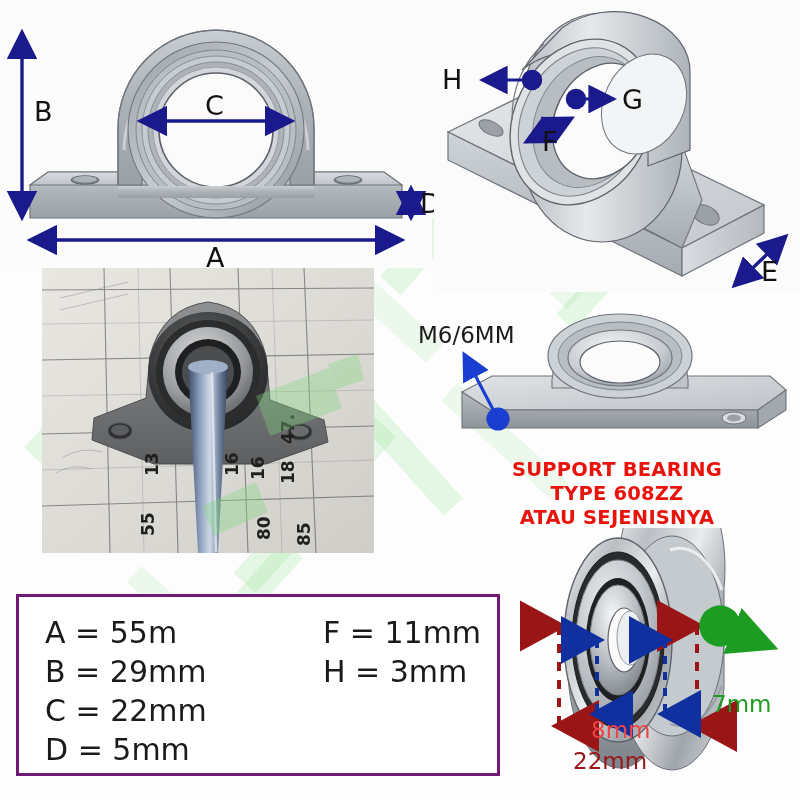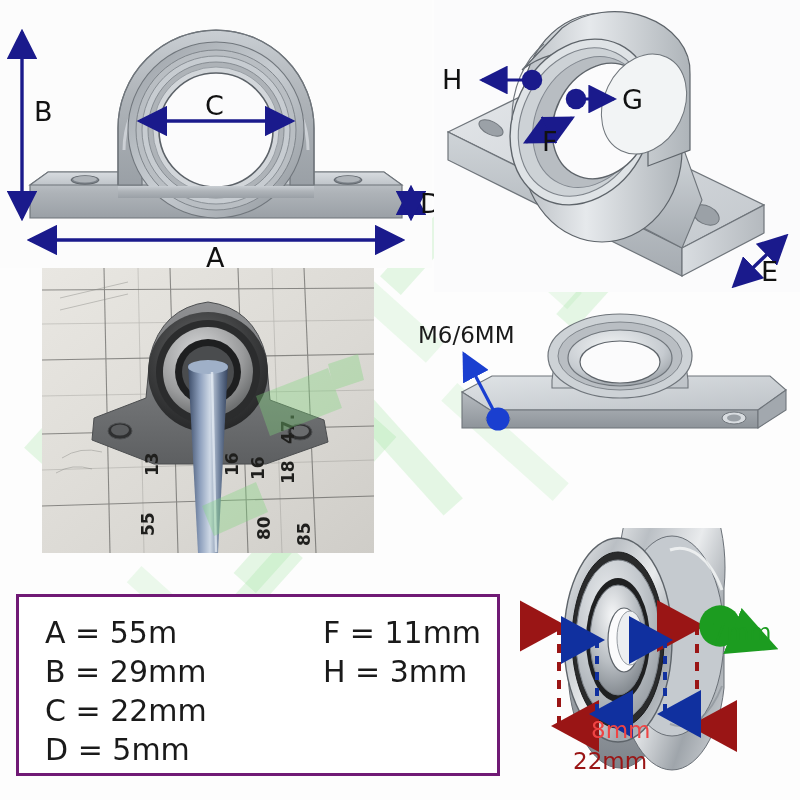--- a/index.html
+++ b/index.html
@@ -63,21 +63,21 @@
   #dim-table .col.right{width:auto;}
   .dimrow{
     font-size:30px;line-height:1.30;color:#1a1a1a;
     white-space:nowrap;font-family:"DejaVu Sans", sans-serif;
   }
   
   #bearing-block{position:absolute;left:520px;top:528px;width:280px;height:272px;}
   .brg-label{position:absolute;font-size:23px;white-space:nowrap;font-family:"DejaVu Sans", sans-serif;}
   #brg-8mm{left:591px;top:717px;color:#ef4444;}
   #brg-22mm{left:573px;top:748px;color:#9a1515;}
-  #brg-7mm{left:712px;top:619px;color:#1c9c20;}
+  #brg-7mm{left:712px;top:691px;color:#1c9c20;}
 </style>
 </head>
 <body>
 
 <div id="sheet">
 
   <div class="wm" style="left:0;top:0;width:800px;height:800px;">
     <div class="wm-bar" style="left:100px;top:250px;width:34px;height:240px;transform:rotate(42deg);"></div>
     <div class="wm-bar" style="left:150px;top:230px;width:26px;height:200px;transform:rotate(42deg);"></div>
     <div class="wm-bar2" style="left:330px;top:300px;width:120px;height:26px;transform:rotate(42deg);"></div>
@@ -362,20 +362,25 @@
       <ellipse cx="64" cy="127" rx="7" ry="3.4" fill="#9aa0a6"></ellipse>
       <ellipse cx="300" cy="126" rx="12" ry="6" fill="#d8dce0" stroke="#6f757b" stroke-width="1"></ellipse>
       <ellipse cx="300" cy="126" rx="7" ry="3.4" fill="#9aa0a6"></ellipse>
 
       <line x1="64" y1="127" x2="30" y2="62" stroke="#1a3fd0" stroke-width="3.2" marker-start="url(#dotB)" marker-end="url(#arrHeadB)"></line>
     </svg>
   </div>
 
   <div id="m6-label">M6/6MM</div>
 
+  <div id="product-text">
+    <div>SUPPORT BEARING</div>
+    <div>TYPE 608ZZ</div>
+    <div>ATAU SEJENISNYA</div>
+  </div>
 
   <div id="bearing-block">
     <svg class="svgwrap" width="280" height="272" viewBox="0 0 280 272">
       <defs>
         <linearGradient id="brgOuterRim" x1="0" y1="0" x2="1" y2="1">
           <stop offset="0%" stop-color="#f4f5f6"></stop>
           <stop offset="25%" stop-color="#babfc4"></stop>
           <stop offset="50%" stop-color="#e9ebed"></stop>
           <stop offset="75%" stop-color="#9fa5ab"></stop>
           <stop offset="100%" stop-color="#d7dadd"></stop>

